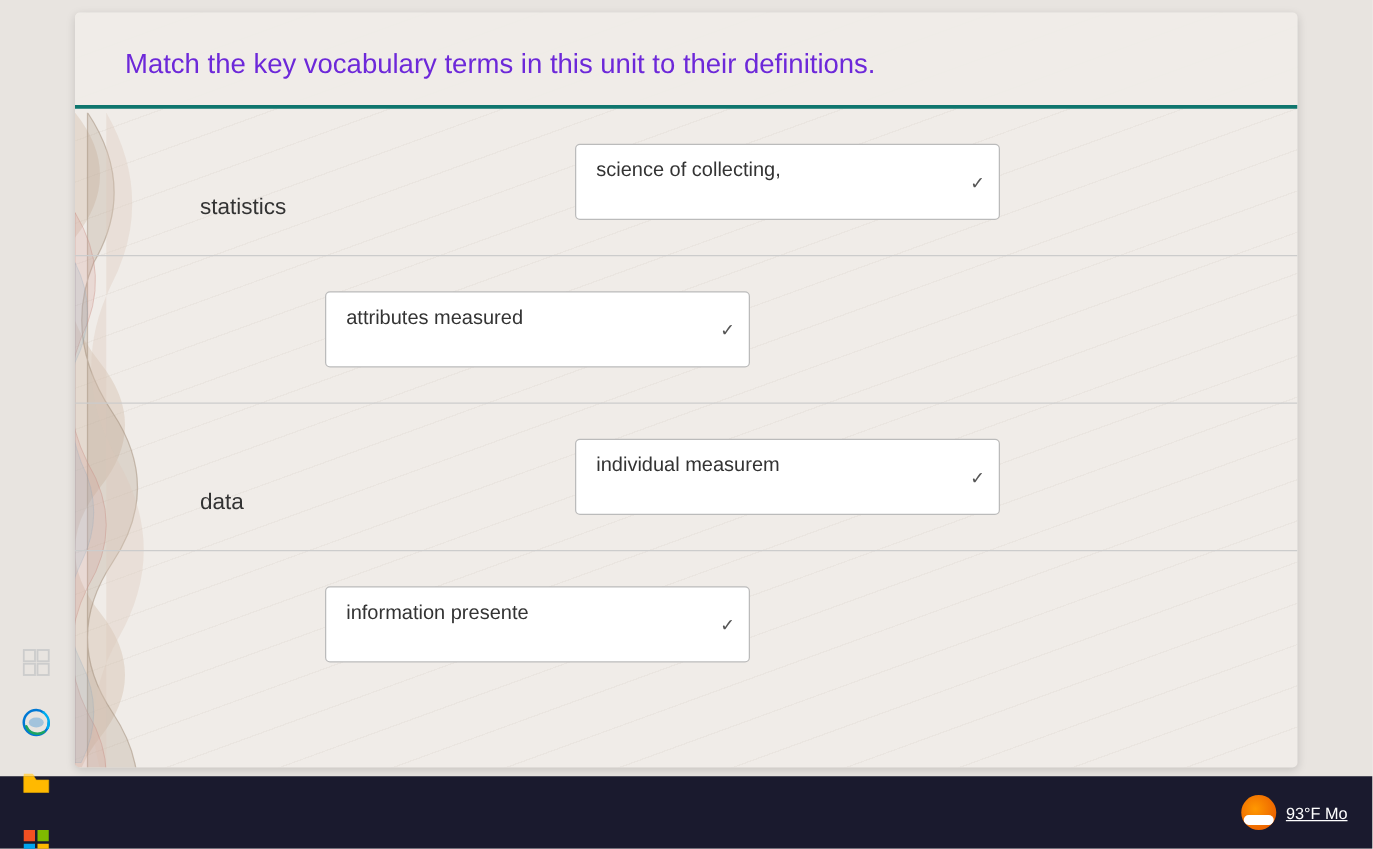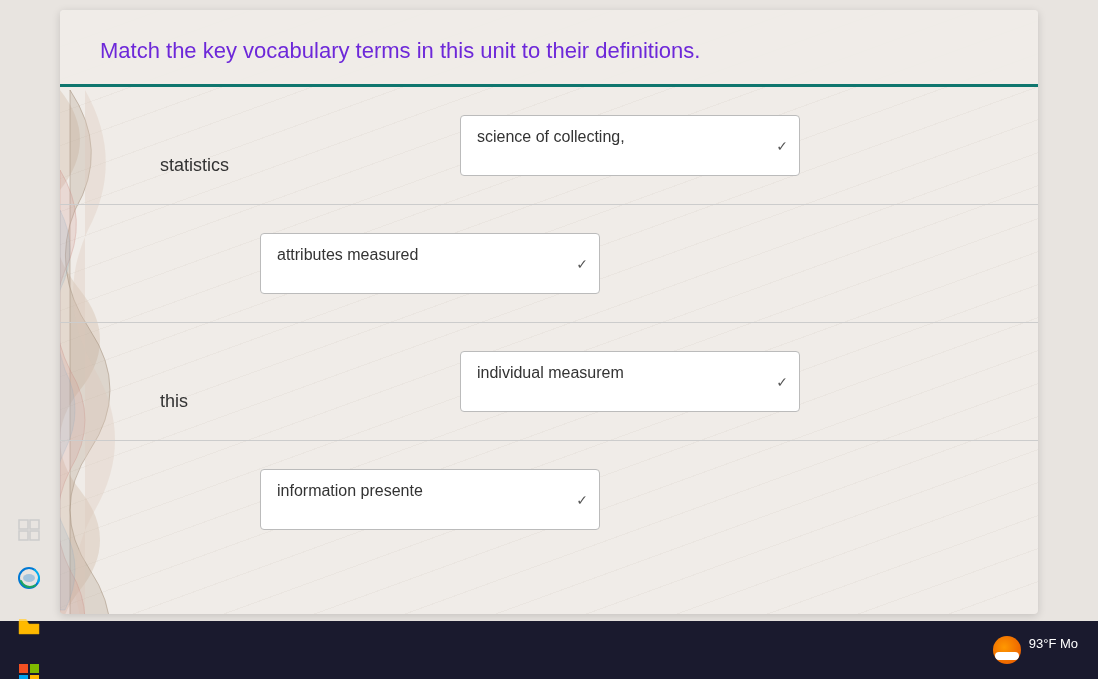--- a/index.html
+++ b/index.html
@@ -140,24 +140,26 @@
       font-size: 18px;
     }
 
     .taskbar-icon.edge {
       background: transparent;
     }
 
     .taskbar-right {
       margin-left: auto;
       display: flex;
+      align-items: center;
       gap: 8px;
       padding-right: 12px;
       color: #fff;
       font-size: 13px;
+      text-decoration: underline;
     }
 
     .weather-icon {
       width: 28px;
       height: 28px;
       border-radius: 50%;
       background: radial-gradient(circle at 40% 40%, #ff9800, #e65100);
       display: inline-block;
       position: relative;
       overflow: hidden;
@@ -226,21 +228,21 @@
           <option>science of collecting,</option>
           <option selected="">attributes measured</option>
           <option>individual measurem</option>
           <option>information presente</option>
         </select>
         <span class="select-arrow">✓</span>
       </div>
     </div>
 
     <div class="match-row">
-      <span class="term-label">this</span>
+      <span class="term-label">data</span>
       <div class="select-wrapper">
         <select>
           <option>science of collecting,</option>
           <option>attributes measured</option>
           <option selected="">individual measurem</option>
           <option>information presente</option>
         </select>
         <span class="select-arrow">✓</span>
       </div>
     </div>

